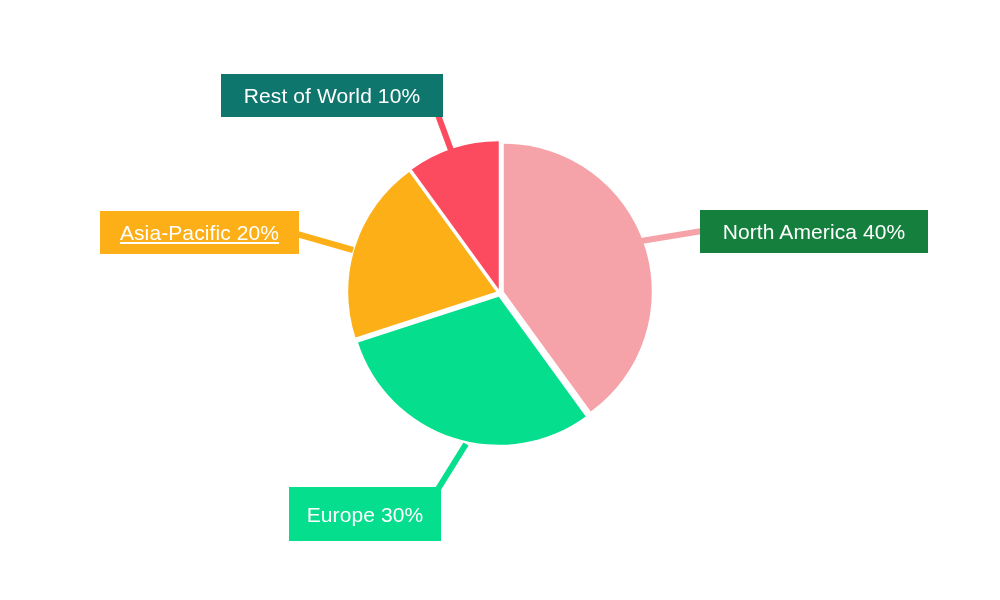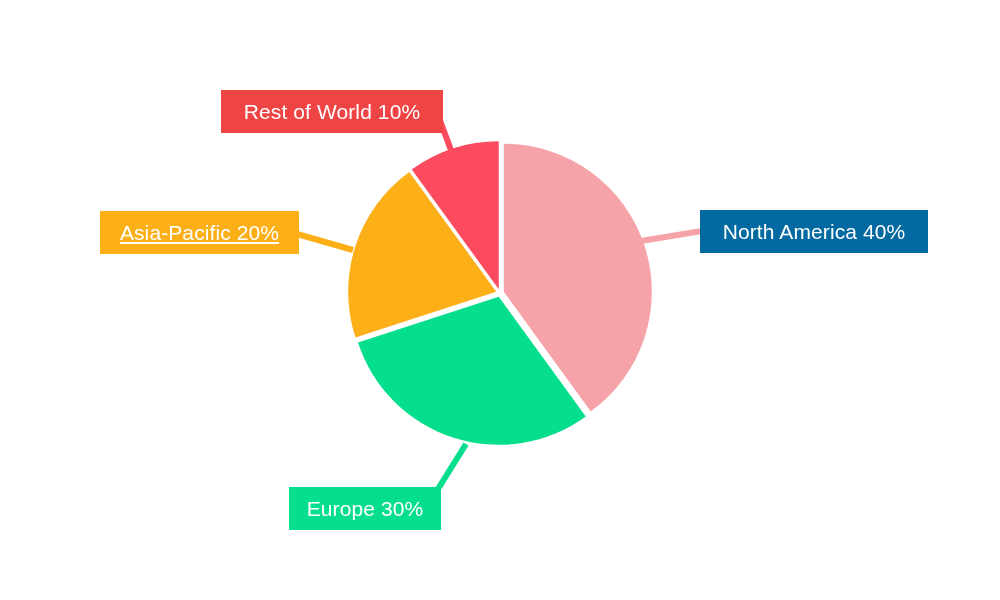--- a/index.html
+++ b/index.html
@@ -36,21 +36,21 @@
     font-size: 21px;
     line-height: 1;
     white-space: nowrap;
     letter-spacing: 0.1px;
     box-sizing: border-box;
   }
   #label-north-america {
     left: 700px;  top: 210px;  width: 228px; height: 43px;
   }
   #label-europe {
-    left: 289px;  top: 487px;  width: 152px; height: 43px;
+    left: 289px;  top: 487px;  width: 152px; height: 54px;
   }
   #label-asia-pacific {
     left: 100px;  top: 211px;  width: 199px; height: 43px;
   }
   #label-rest-of-world {
     left: 221px;  top: 74px;   width: 222px; height: 43px;
   }
 </style>
 </head>
 <body>
@@ -72,29 +72,29 @@
 
       <path fill="#05de8c" d="M 498.76 296.80 L 585.76 416.54 A 148 148 0 0 1 358.01 342.54 Z"></path>
 
       <path fill="#fcaf17" d="M 496.20 291.76 L 355.44 337.50 A 148 148 0 0 1 409.20 172.03 Z"></path>
 
       <path fill="#fc4a5e" d="M 498.76 289.20 L 411.77 169.46 A 148 148 0 0 1 498.76 141.20 Z"></path>
 
     </g>
   </svg>
 
-  <div class="pie-label" id="label-north-america" style="background:#0369a1;">
+  <div class="pie-label" id="label-north-america" style="background:#15803d;">
     <span>North America 40%</span>
   </div>
 
   <div class="pie-label" id="label-europe" style="background:#05de8c;">
     <span>Europe 30%</span>
   </div>
 
   <div class="pie-label" id="label-asia-pacific" style="background:#fcaf17;text-decoration:underline;">
     <span>Asia-Pacific 20%</span>
   </div>
 
-  <div class="pie-label" id="label-rest-of-world" style="background:#ef4444;margin-top:16px;">
+  <div class="pie-label" id="label-rest-of-world" style="background:#0f766e;">
     <span>Rest of World 10%</span>
   </div>
 
 </div>
 
 </body></html>

